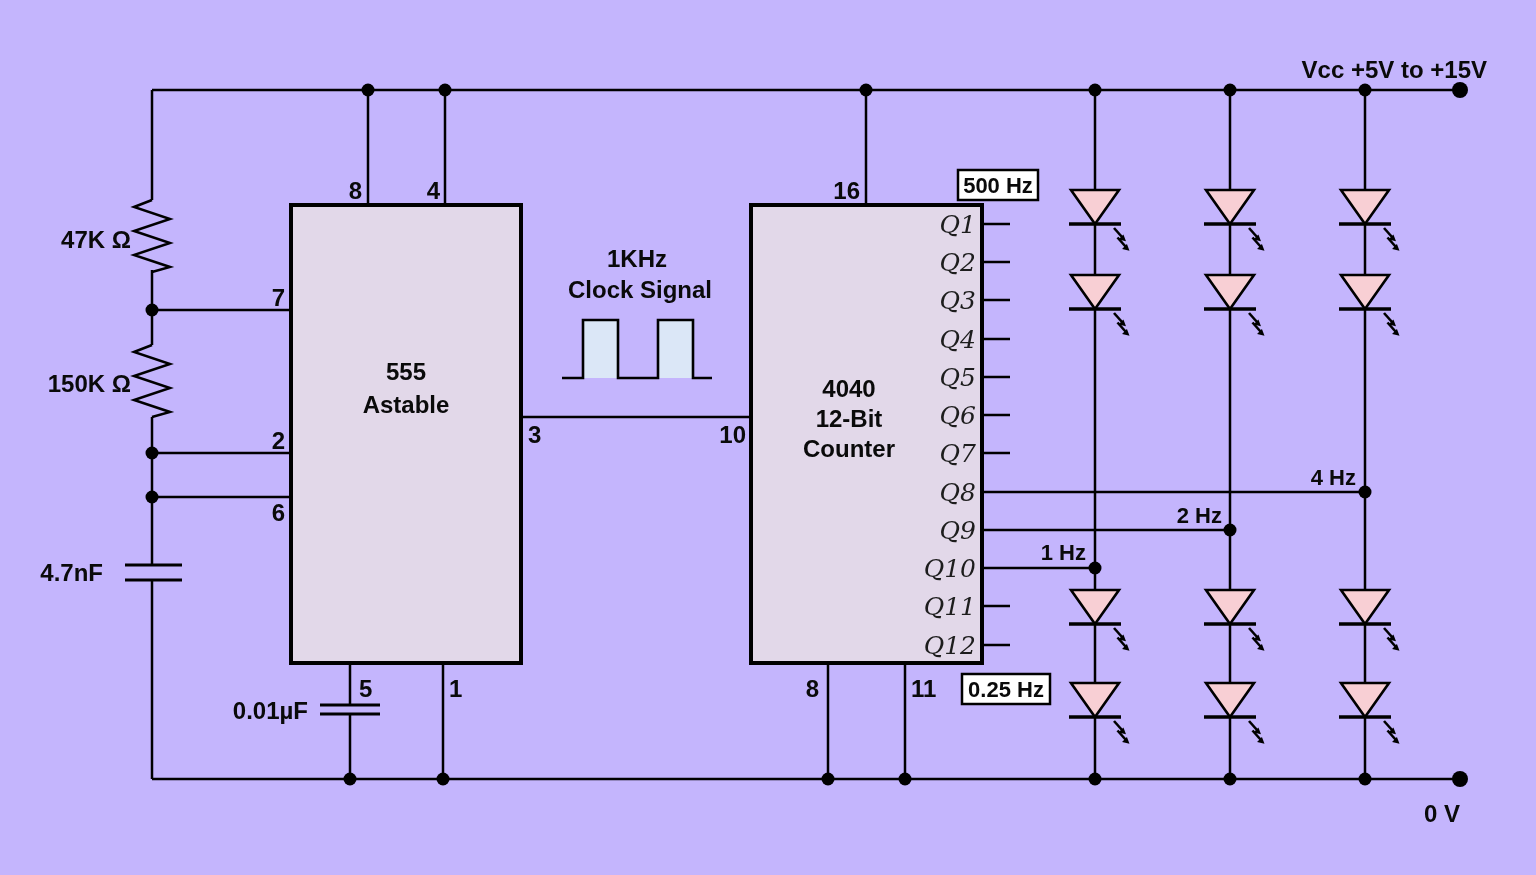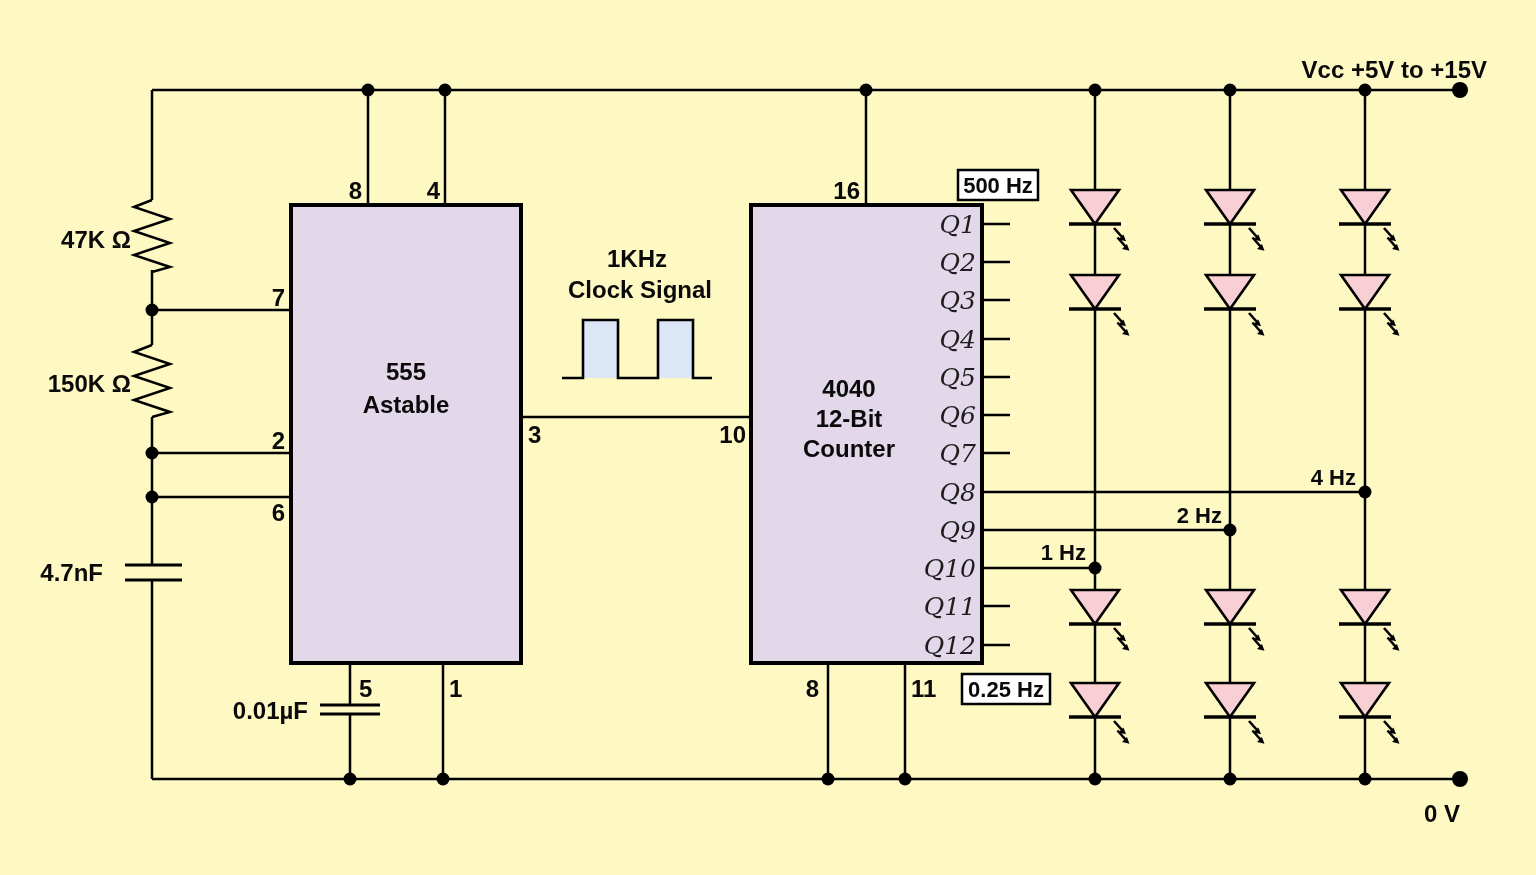--- a/index.html
+++ b/index.html
@@ -1,19 +1,19 @@
 <!DOCTYPE html>
 <html><head>
 <meta charset="utf-8">
 <style>
   html,body{margin:0;padding:0;background:#ffffff;}
   .stage{
     position:relative;
     width:1536px;height:875px;
-    background:#fef9c3;
+    background:#c4b5fd;
     font-family:"Liberation Sans", sans-serif;
     overflow:hidden;
   }
   svg{display:block;}
   text{fill:#0a0a0a;}
   .lbl{font-family:"Liberation Sans",sans-serif;font-weight:bold;font-size:24px;}
   .lbl-sm{font-family:"Liberation Sans",sans-serif;font-weight:bold;font-size:22px;}
   .qlbl{font-family:"DejaVu Serif",serif;font-style:italic;font-size:25px;fill:#1d1d1d;}
   .wire{stroke:#000;stroke-width:2.5;fill:none;}
   .plate{stroke:#000;stroke-width:3;fill:none;}

